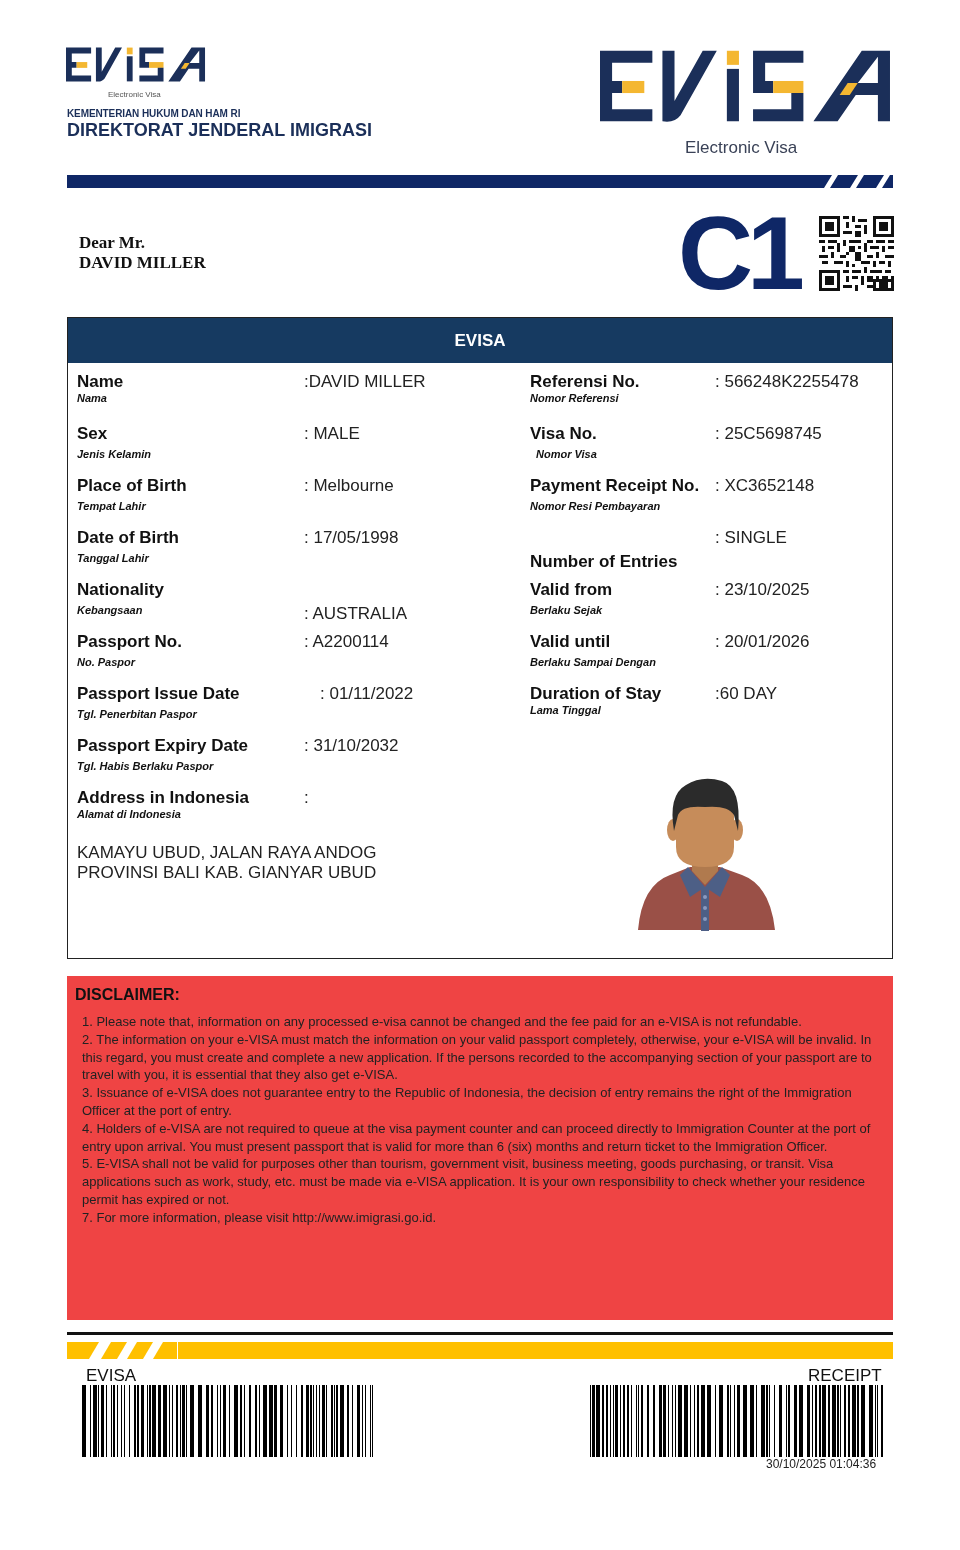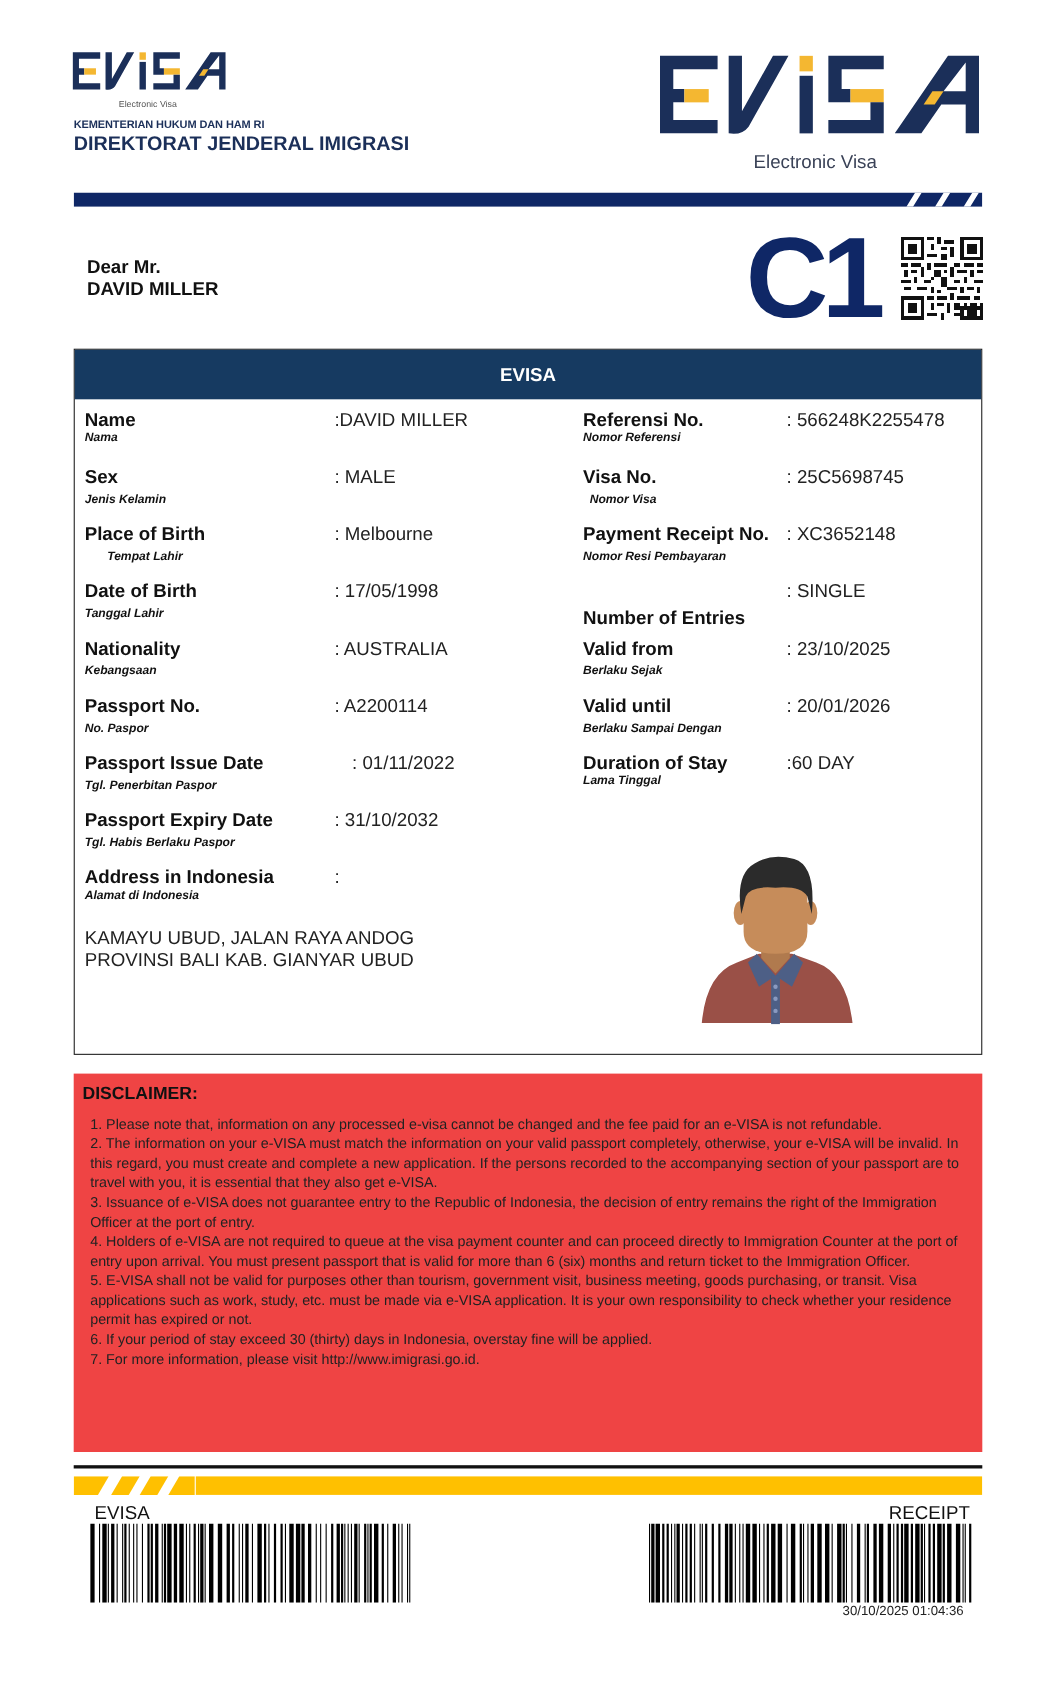--- a/index.html
+++ b/index.html
@@ -15,21 +15,21 @@
   .directorate { left: 67px; top: 120px; font-size: 18px; font-weight: bold; color: #1b2f59; }
 
   
   .logo-big { left: 600px; top: 44px; width: 292px; height: 82px; }
   .logo-big-sub { left: 685px; top: 138px; font-size: 17px; color: #3a4257; }
 
   
   .top-stripe { left: 67px; top: 175px; width: 826px; height: 13px; }
 
   
-  .greet { left: 79px; top: 233px; font-size: 17px; font-weight: bold; line-height: 20px; color: #111; }
+  .greet { left: 79px; top: 233px; font-size: 17px; font-weight: bold; line-height: 20px; color: #111; font-family: Liberation Serif, serif; }
 
   .visa-class { left: 678px; top: 198px; font-size: 104px; font-weight: bold; color: #0f2766; letter-spacing: -6px; line-height: 110px; }
   .qr { left: 819px; top: 215px; width: 75px; height: 76px; }
 
   
   .panel { left: 67px; top: 317px; width: 826px; height: 642px; border: 1.5px solid #222; }
   .panel-head { position: absolute; left: 0; top: 0; right: 0; height: 45px; background: #163a61; color: #fff; font-weight: bold; font-size: 17px; display: flex; align-items: center; justify-content: center; }
 
   .field { position: absolute; }
   .f-label { font-size: 17px; font-weight: bold; color: #111; white-space: nowrap; }
@@ -187,35 +187,35 @@
 <div class="f-val" style="left:304px; top:372px;">:DAVID MILLER</div>
 
 <div class="field" style="left:77px; top:424px;">
   <div class="f-label">Sex</div>
   <div class="f-sub" style="margin-top:4px;">Jenis Kelamin</div>
 </div>
 <div class="f-val" style="left:304px; top:424px;">: MALE</div>
 
 <div class="field" style="left:77px; top:476px;">
   <div class="f-label">Place of Birth</div>
-  <div class="f-sub" style="margin-top:4px;text-align:center;">Tempat Lahir</div>
+  <div class="f-sub" style="margin-top:4px;">Tempat Lahir</div>
 </div>
 <div class="f-val" style="left:304px; top:476px;">: Melbourne</div>
 
 <div class="field" style="left:77px; top:528px;">
   <div class="f-label">Date of Birth</div>
   <div class="f-sub" style="margin-top:4px;">Tanggal Lahir</div>
 </div>
 <div class="f-val" style="left:304px; top:528px;">: 17/05/1998</div>
 
 <div class="field" style="left:77px; top:580px;">
   <div class="f-label">Nationality</div>
   <div class="f-sub" style="margin-top:4px;">Kebangsaan</div>
 </div>
-<div class="f-val" style="left:304px; top:580px;text-align:right;">: AUSTRALIA</div>
+<div class="f-val" style="left:304px; top:604px;text-align:right;">: AUSTRALIA</div>
 
 <div class="field" style="left:77px; top:632px;">
   <div class="f-label">Passport No.</div>
   <div class="f-sub" style="margin-top:4px;">No. Paspor</div>
 </div>
 <div class="f-val" style="left:304px; top:632px;">: A2200114</div>
 
 <div class="field" style="left:77px; top:684px;">
   <div class="f-label">Passport Issue Date</div>
   <div class="f-sub" style="margin-top:4px;">Tgl. Penerbitan Paspor</div>
@@ -302,21 +302,20 @@
 </svg>
 
 <div class="abs disc">
   <div class="disc-title">DISCLAIMER:</div>
   <div class="disc-list">
     <div>1.  Please note that, information on any processed e-visa cannot be changed and the fee paid for an e-VISA is not refundable.</div>
     <div>2. The information on your e-VISA must match the information on your valid passport completely, otherwise, your e-VISA will be invalid. In this regard, you must create and complete a new application. If the persons recorded to the accompanying section of your passport are to travel with you, it is essential that they also get e-VISA.</div>
     <div>3. Issuance of e-VISA does not guarantee entry to the Republic of Indonesia, the decision of entry remains the right of the Immigration Officer at the port of entry.</div>
     <div>4. Holders of e-VISA are not required to queue at the visa payment counter and can proceed directly to Immigration Counter at the port of entry upon arrival. You must present passport that is valid for more than 6 (six) months and return ticket to the Immigration Officer.</div>
     <div>5. E-VISA shall not be valid for purposes other than tourism, government visit, business meeting, goods purchasing, or transit. Visa applications such as work, study, etc. must be made via e-VISA application. It is your own responsibility to check whether your residence permit has expired or not.</div>
-    <div>6. If your period of stay exceed 30 (thirty) days in Indonesia, overstay fine will be applied.</div>
     <div>7. For more information, please visit http://www.imigrasi.go.id.</div>
   </div>
 </div>
 
 <div class="abs bottom-line"></div>
 <svg class="abs bottom-stripe" viewBox="0 0 826 17" preserveAspectRatio="none">
   <path d="M0 0 H32 L22 17 H0 Z" fill="#ffc000"></path>
   <path d="M44 0 H60 L50 17 H34 Z" fill="#ffc000"></path>
   <path d="M70 0 H86 L76 17 H60 Z" fill="#ffc000"></path>
   <path d="M96 0 H110 V17 H86 Z" fill="#ffc000"></path>

